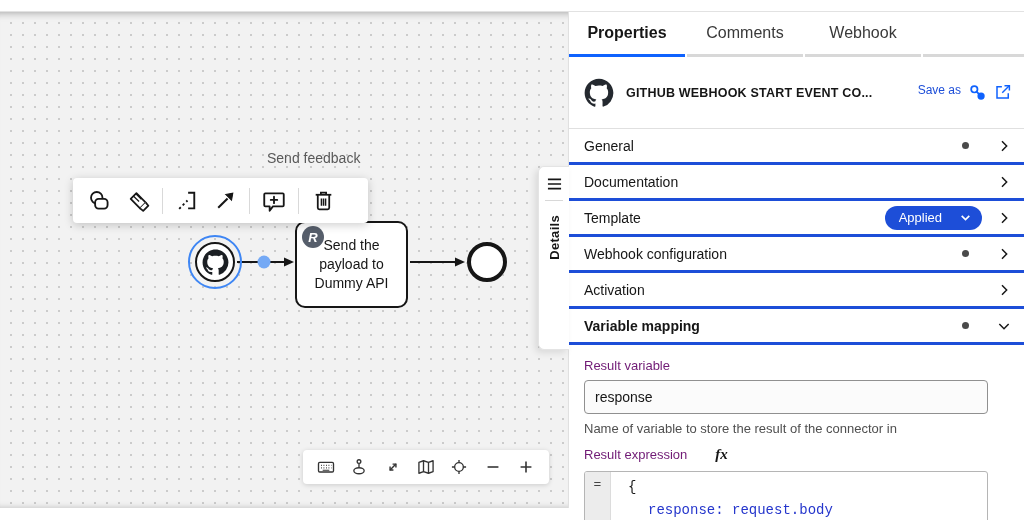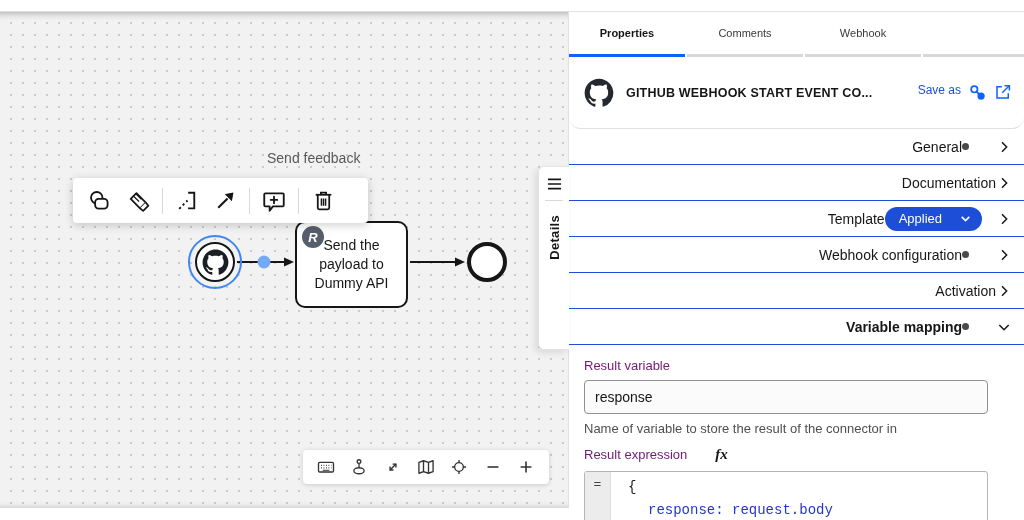--- a/index.html
+++ b/index.html
@@ -61,31 +61,31 @@
     box-shadow:-3px 3px 7px rgba(0,0,0,.10); z-index:30;
     display:flex; flex-direction:column; align-items:center; padding-top:10px;
   }
   .details-divider { width:18px; height:1px; background:#d8d8d8; margin:9px 0 14px; }
   .details-label { writing-mode:vertical-rl; transform:rotate(180deg); font-size:13px; font-weight:bold; color:#161616; letter-spacing:.3px; }
 
   
   .panel { position:absolute; left:569px; top:12px; width:455px; height:508px; background:#fff; }
   .tabs { display:flex; height:45px; }
   .tab { width:116px; margin-right:2px; display:flex; align-items:center; justify-content:center;
-         font-size:11px; color:#393939; border-bottom:3px solid #d8d8d8; cursor:pointer; }
+         font-size:16px; color:#393939; border-bottom:3px solid #d8d8d8; cursor:pointer; }
   .tab.active { font-weight:bold; color:#161616; border-bottom-color:#0f62fe; }
   .tab-filler { flex:1; border-bottom:3px solid #d8d8d8; }
 
-  .el-header { height:72px; border-bottom:1px solid #e0e0e0; display:flex; align-items:center; padding:0 12px 0 15px;border-radius:12px; }
+  .el-header { height:72px; border-bottom:1px solid #e0e0e0; display:flex; align-items:center; padding:0 12px 0 15px; }
   .el-title { flex:1; font-size:12.5px; font-weight:bold; letter-spacing:.2px; color:#161616;
               white-space:nowrap; overflow:hidden; margin-left:12px; }
   .save-as { color:#1d4ed8; font-size:12px; display:flex; align-items:flex-start; gap:7px; cursor:pointer; white-space:nowrap; }
 
-  .section-row { height:36px; border-bottom:1px solid #1d4ed8; display:flex; align-items:center;
-                 padding:0 12px 0 15px; font-size:14px; color:#161616; cursor:pointer;text-align:right; }
+  .section-row { height:36px; border-bottom:3px solid #1d4ed8; display:flex; align-items:center;
+                 padding:0 12px 0 15px; font-size:14px; color:#161616; cursor:pointer; }
   .section-label { flex:1; }
   .section-row.expanded .section-label { font-weight:bold; }
   .edit-dot { width:7px; height:7px; border-radius:50%; background:#4a4a4a; margin-right:27px; }
   .applied-badge { background:#1d4ed8; color:#fff; border-radius:12px; height:24px; padding:0 10px 0 14px;
                    display:flex; align-items:center; gap:17px; font-size:13px; margin-right:14px; cursor:pointer; }
 
   .vm-body { padding:7px 36px 0 15px; }
   .field-label { font-size:13px; color:#701a75; margin:6px 0 7px; }
   .text-input { width:100%; height:28px; background:#fbfbfb; border:1px solid #909090; border-radius:4px;
                 font-size:14px; color:#161616; padding:16px 10px; font-family:"Liberation Sans",sans-serif; }

